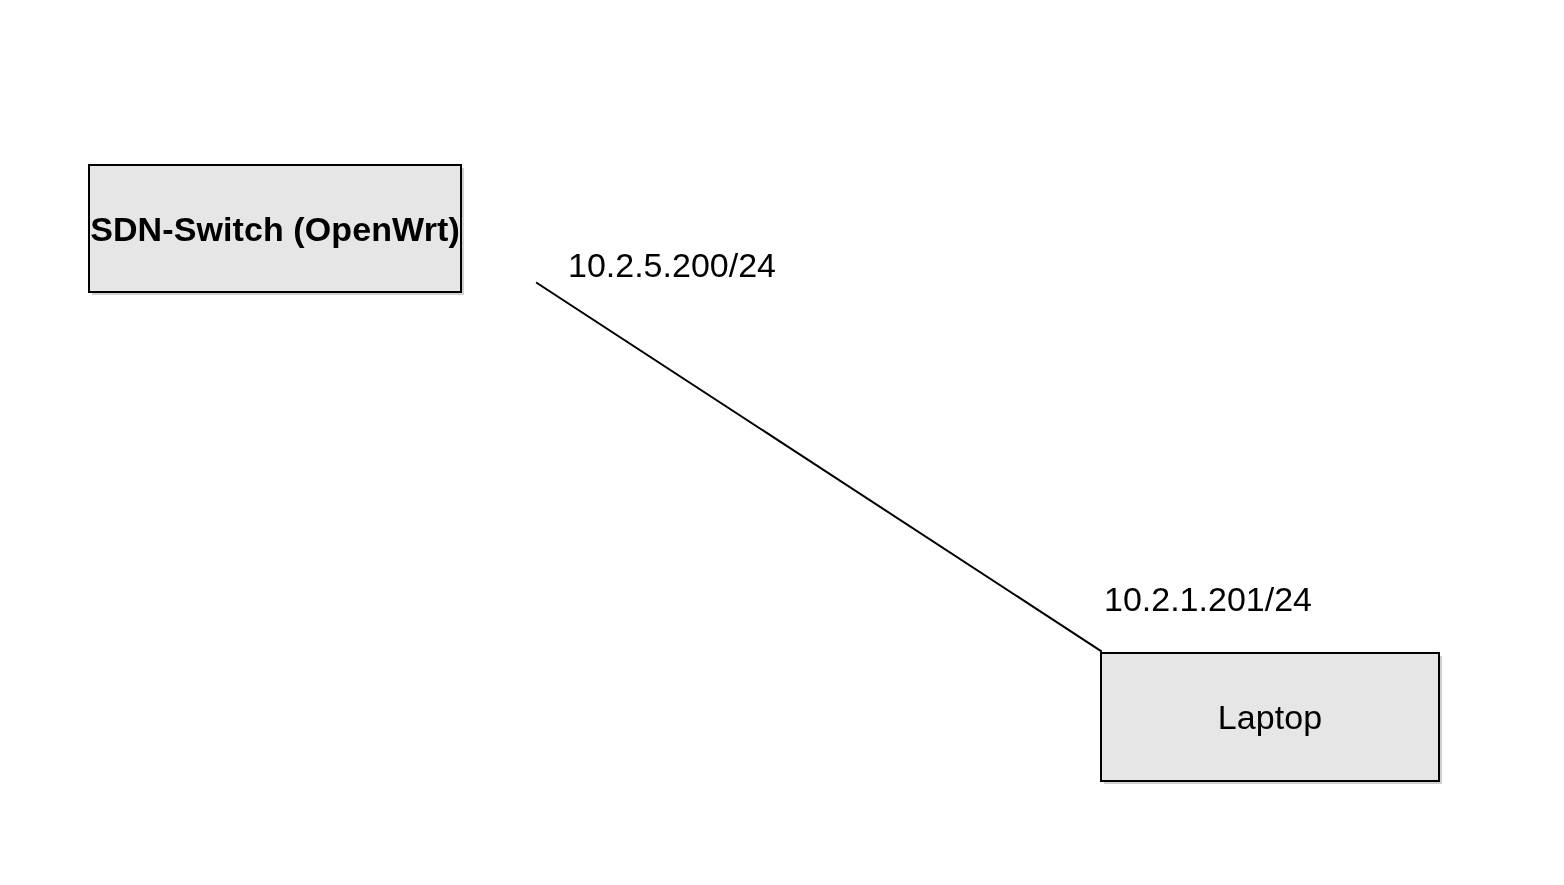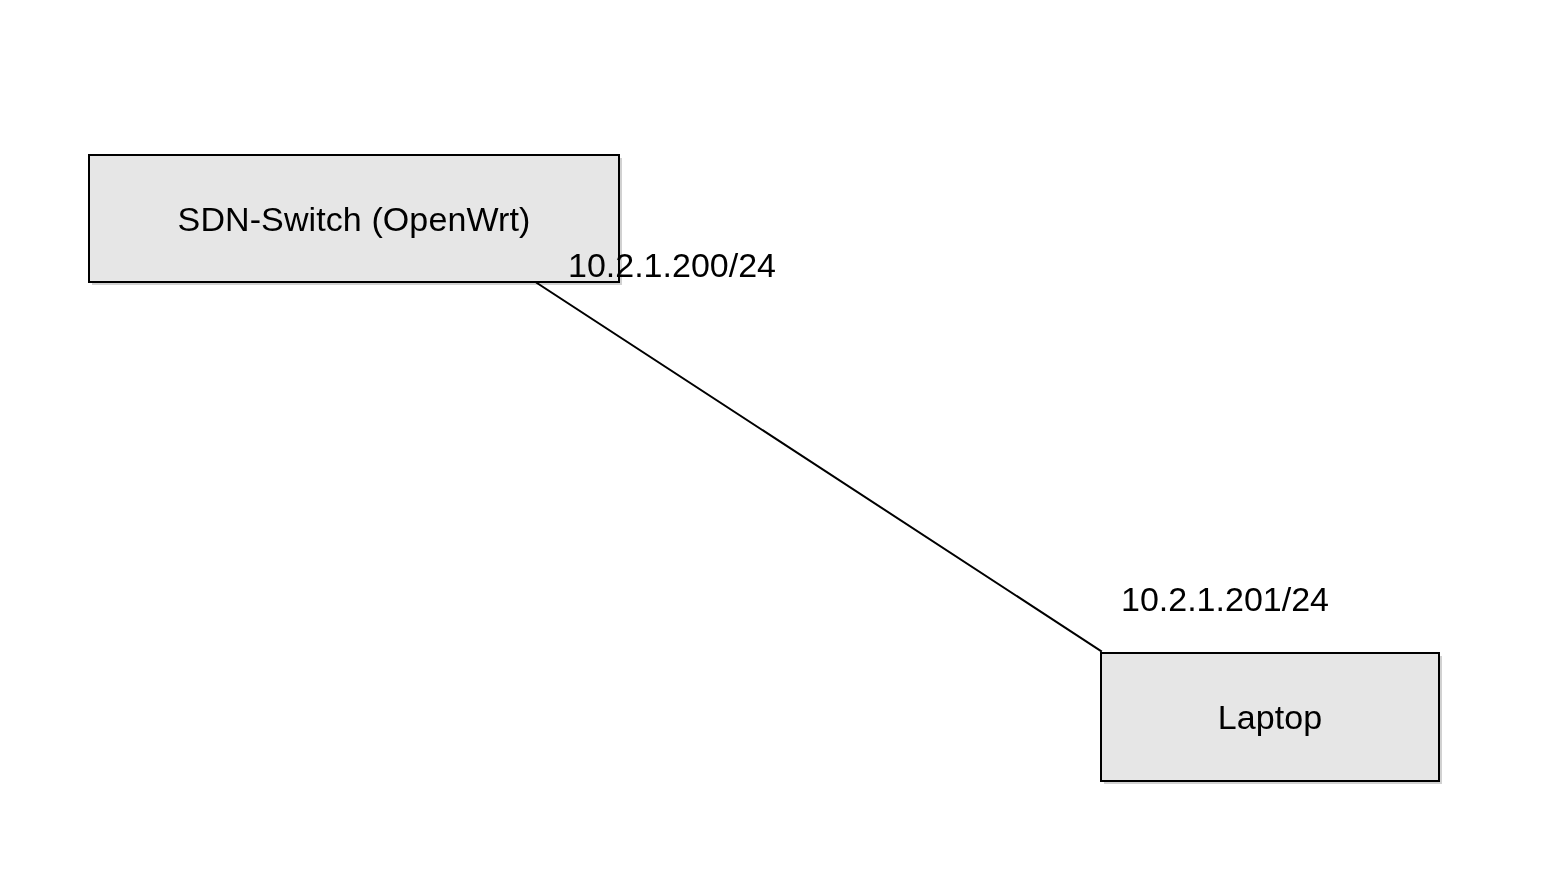--- a/index.html
+++ b/index.html
@@ -42,23 +42,24 @@
   .node-label {
     font-family: "Liberation Sans", sans-serif;
     font-size: 34px;
     line-height: 1;
     color: #000000;
     letter-spacing: 0.1px;
     white-space: nowrap;
   }
   #node-sdn-switch {
     left: 88px;
-    top: 154px;
-    width: 532px;
+    top: 164px;
+    width: 374px;
     height: 129px;
+    font-weight: bold;
   }
   #node-laptop {
     left: 1100px;
     top: 652px;
     width: 340px;
     height: 130px;
   }
   
   .edge-label {
     position: absolute;
@@ -68,37 +69,36 @@
     color: #000000;
     white-space: nowrap;
   }
   #edge-label-switch-side {
     left: 568px;
     top: 248px;
   }
   #edge-label-laptop-side {
     left: 1104px;
     top: 582px;
-    margin-left: 17px;
   }
 </style>
 </head>
 <body>
 
 <div id="canvas">
 
   <svg id="edges" viewBox="0 0 1564 885" width="1564" height="885" xmlns="http://www.w3.org/2000/svg">
     <line x1="537" y1="283" x2="1101" y2="651" stroke="#000000" stroke-width="2" stroke-linecap="square"></line>
   </svg>
 
   <div class="node" id="node-sdn-switch">
     <span class="node-label">SDN-Switch (OpenWrt)</span>
   </div>
 
   <div class="node" id="node-laptop">
     <span class="node-label">Laptop</span>
   </div>
 
-  <div class="edge-label" id="edge-label-switch-side">10.2.1.200/24</div>
+  <div class="edge-label" id="edge-label-switch-side">10.2.5.200/24</div>
 
   <div class="edge-label" id="edge-label-laptop-side">10.2.1.201/24</div>
 
 </div>
 
 </body></html>

